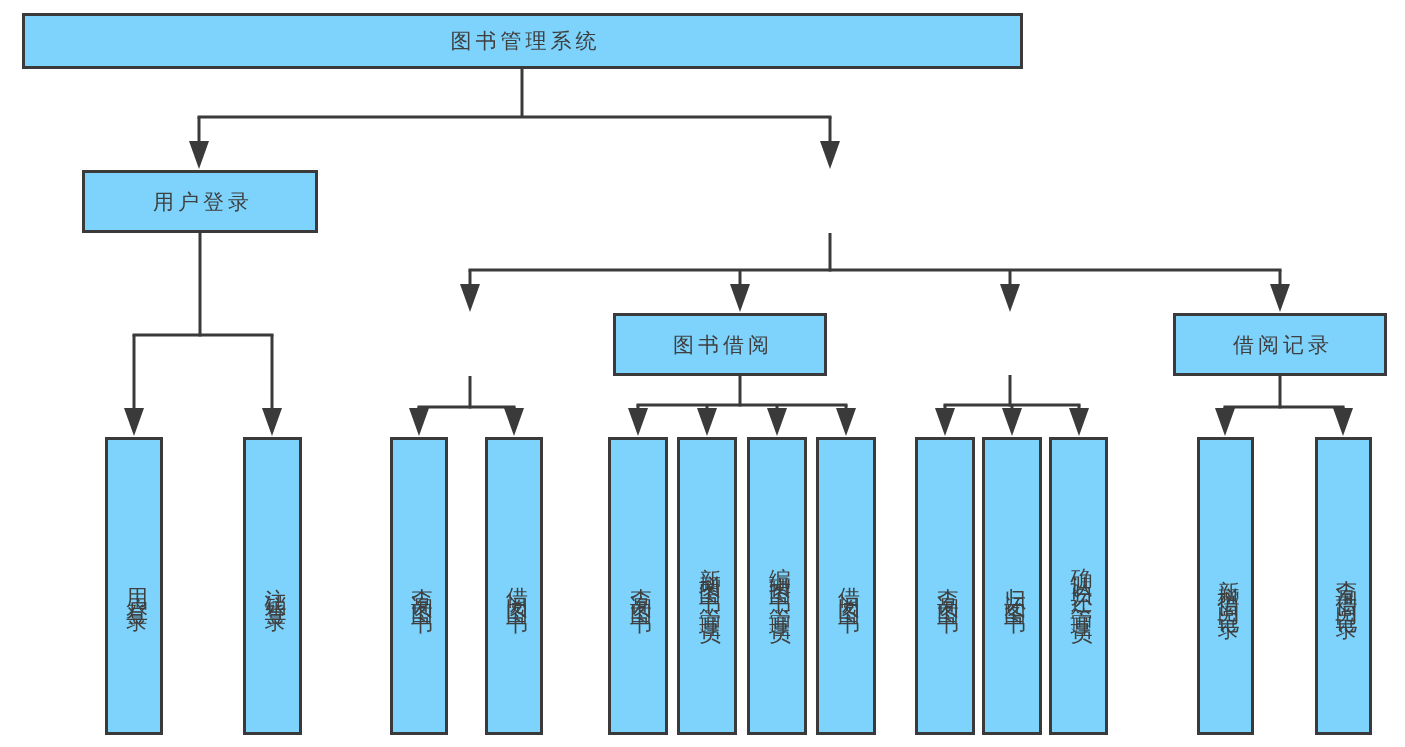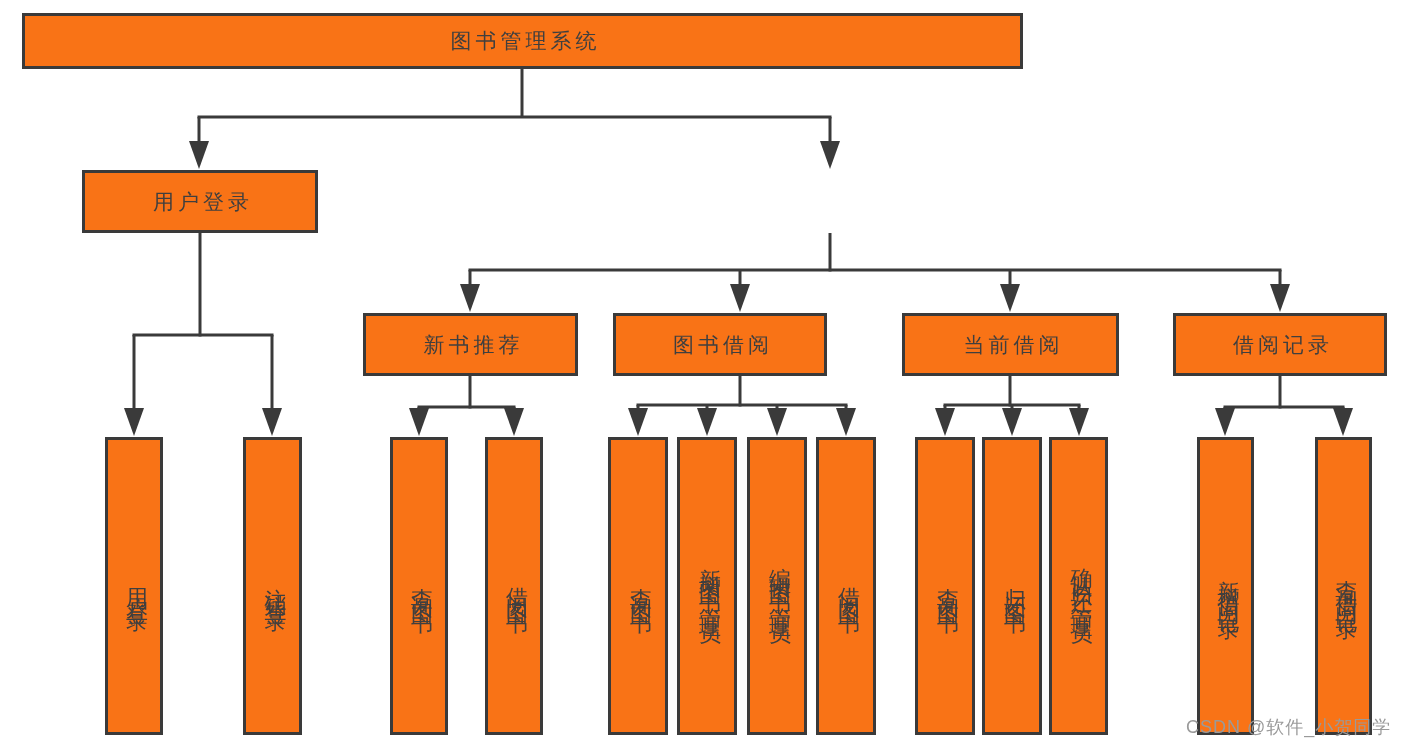--- a/index.html
+++ b/index.html
@@ -10,21 +10,21 @@
     font-family:"Liberation Sans", sans-serif;
     overflow:hidden;
   }
   .connectors{position:absolute;left:0;top:0;width:1405px;height:747px;z-index:1;}
   .connectors path{stroke:#3a3a3a;stroke-width:3;fill:none;}
   .connectors polygon{fill:#3a3a3a;stroke:none;}
   .node{
     position:absolute;
     box-sizing:border-box;
     border:3px solid #3a3a3a;
-    background:#f97316;
+    background:#7dd3fc;
     display:flex;align-items:center;justify-content:center;
     color:#3f3f3f;
     z-index:2;
     padding-left:6px;
   }
   .hlabel{font-size:21px;letter-spacing:4px;white-space:nowrap;}
   .leaf span{
     writing-mode:vertical-rl;
     font-size:22px;
     letter-spacing:8px;
@@ -123,28 +123,22 @@
   </svg>
 
   <div class="node" style="left:22px;top:13px;width:1001px;height:56px">
     <span class="hlabel">图书管理系统</span>
   </div>
 
   <div class="node" style="left:82px;top:170px;width:236px;height:63px">
     <span class="hlabel">用户登录</span>
   </div>
 
-  <div class="node" style="left:363px;top:313px;width:215px;height:63px">
-    <span class="hlabel">新书推荐</span>
-  </div>
   <div class="node" style="left:613px;top:313px;width:214px;height:63px">
     <span class="hlabel">图书借阅</span>
-  </div>
-  <div class="node" style="left:902px;top:313px;width:217px;height:63px">
-    <span class="hlabel">当前借阅</span>
   </div>
   <div class="node" style="left:1173px;top:313px;width:214px;height:63px">
     <span class="hlabel">借阅记录</span>
   </div>
 
   <div class="node leaf" style="left:105px;top:437px;width:58px;height:298px">
     <span>用户登录</span>
   </div>
   <div class="node leaf" style="left:243px;top:437px;width:59px;height:298px">
     <span>注销登录</span>
@@ -180,15 +174,14 @@
     <span>确认归还（管理员）</span>
   </div>
 
   <div class="node leaf" style="left:1197px;top:437px;width:57px;height:298px">
     <span>新增借阅记录</span>
   </div>
   <div class="node leaf" style="left:1315px;top:437px;width:57px;height:298px">
     <span>查询借阅记录</span>
   </div>
 
-  <div class="watermark">CSDN @软件_小贺同学</div>
 
 </div>
 
 </body></html>

